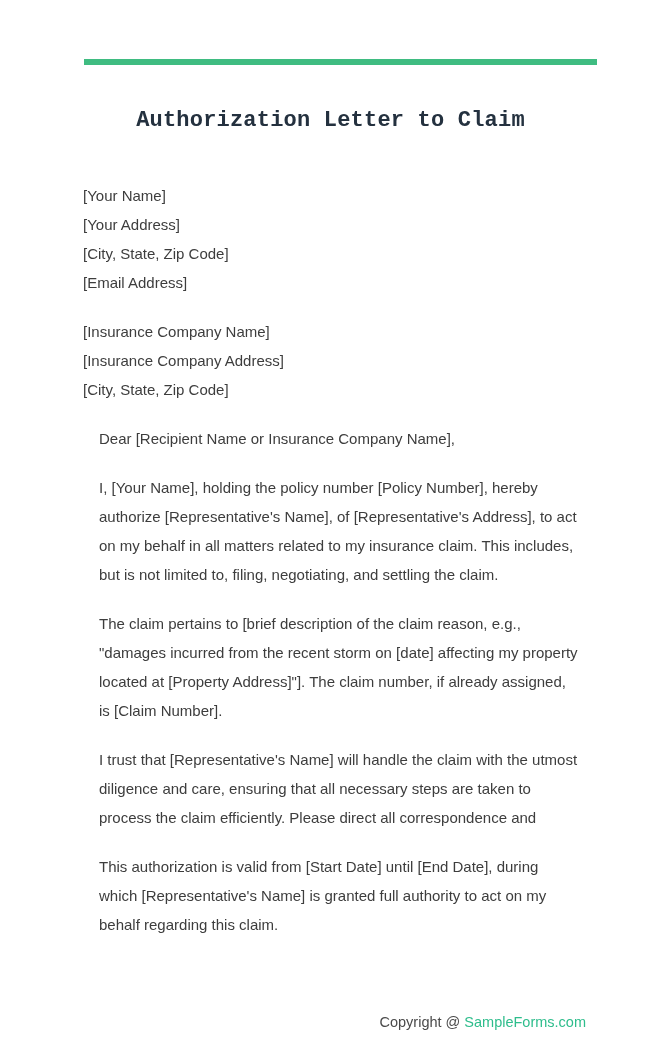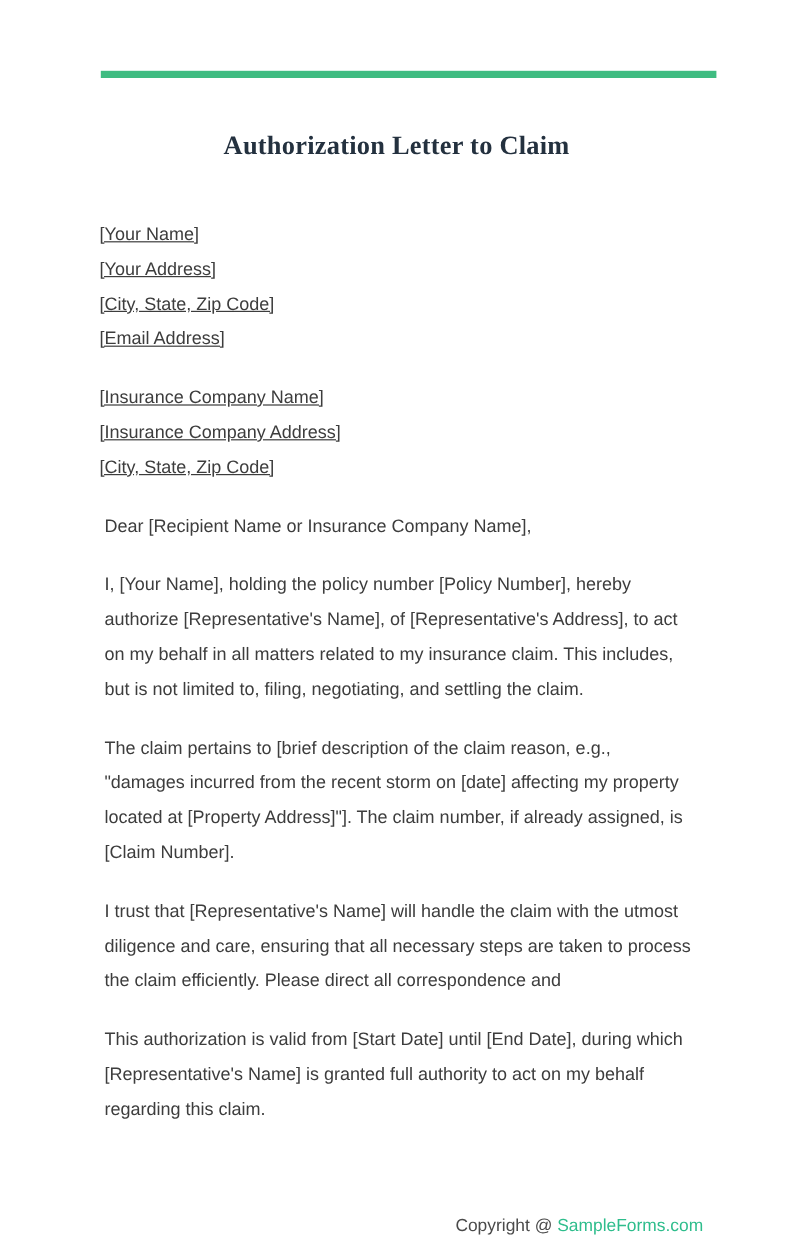--- a/index.html
+++ b/index.html
@@ -22,43 +22,42 @@
     top: 59px;
     left: 84px;
     width: 513px;
     height: 6px;
     background: var(--bar-color, #3FBC81);
   }
   .page-title {
     margin: 107px 0 0 0;
     padding: 0;
     text-align: center;
-    font-family: Liberation Serif, serif;
+    font-family: Liberation Mono, monospace;
     font-weight: 700;
     font-size: 22px;
     line-height: 28px;
     color: #24313F;
     letter-spacing: 0.2px;
   }
   .letter-body {
     margin: 46px 81px 0 83px;
     width: 497px;
     font-size: 15px;
     line-height: 29px;
   }
   .block {
     margin: 0 0 20px 0;
   }
   .line {
     margin: 0;
     padding: 0;
-    text-decoration: underline;
   }
   .para {
-    margin: 0 0 20px 4px;
+    margin: 0 0 20px 16px;
     padding: 0;
   }
   .footer {
     position: absolute;
     right: 75px;
     bottom: 7px;
     font-size: 14.5px;
     line-height: 20px;
     color: #4a4a4a;
     white-space: nowrap;

